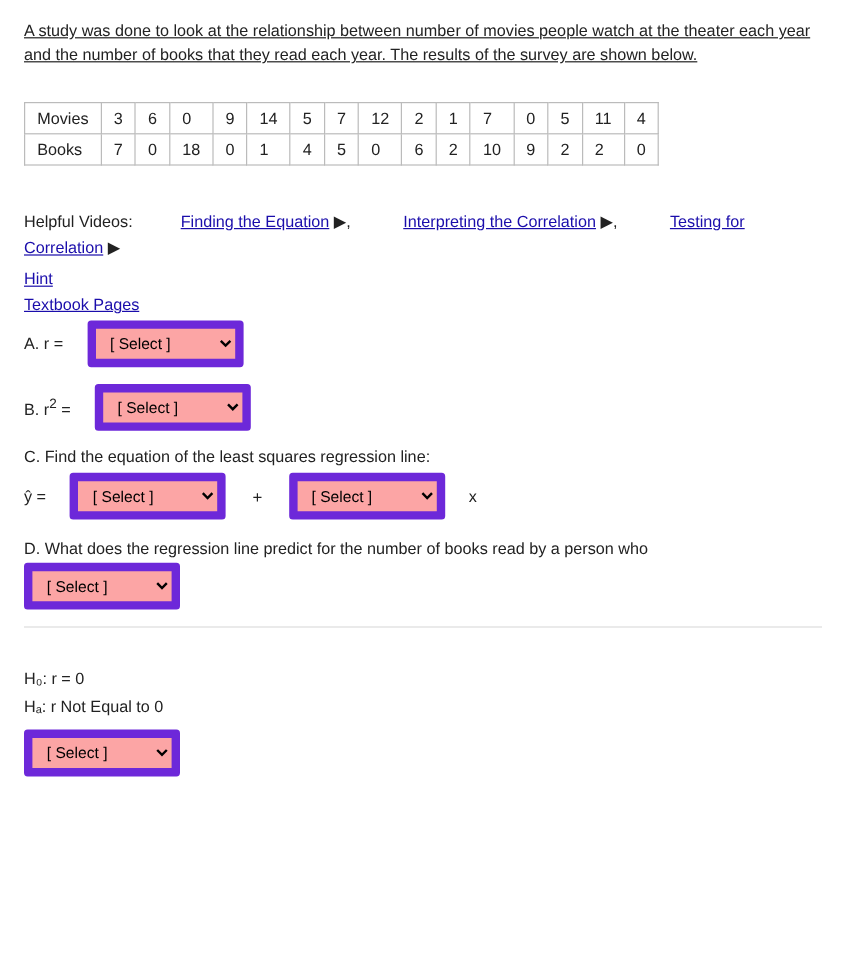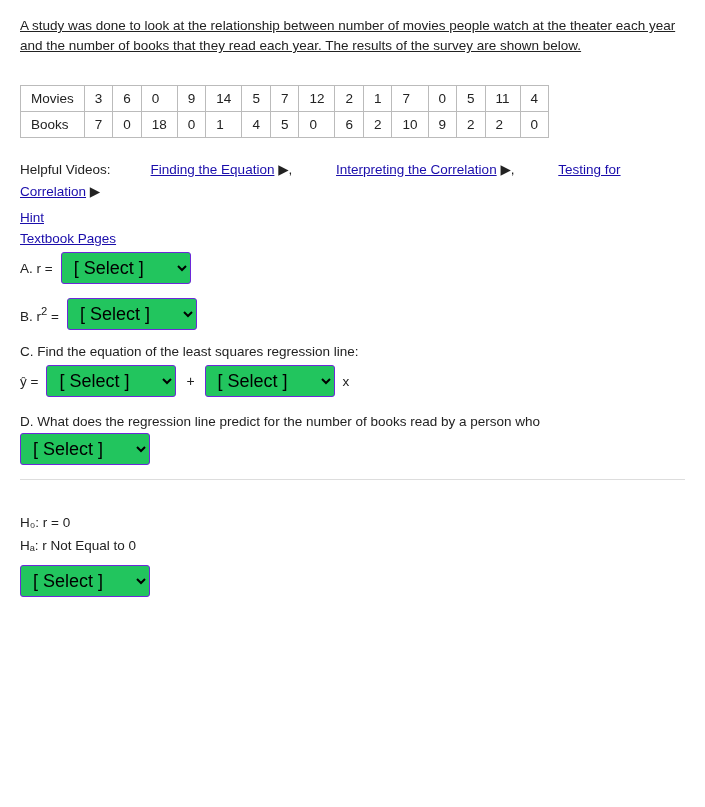--- a/index.html
+++ b/index.html
@@ -13,21 +13,21 @@
       min-height: 807px;
     }
     .intro-text {
       font-size: 13.5px;
       line-height: 1.5;
       margin-bottom: 28px;
       text-decoration: underline;
     }
     table {
       border-collapse: collapse;
-      margin-bottom: 21px;
+      margin-bottom: 36px;
       font-size: 13.5px;
     }
     table td, table th {
       border: 1px solid #bbb;
       padding: 5px 10px;
       min-width: 28px;
       text-align: left;
     }
     table td:first-child {
       font-weight: normal;
@@ -49,33 +49,33 @@
       cursor: pointer;
       font-size: 13.5px;
       display: block;
       margin-bottom: 6px;
     }
     .qa-row {
       display: flex;
       align-items: center;
       margin-bottom: 14px;
       font-size: 13.5px;
-      gap: 4px;
+      gap: 16px;
     }
     .qa-label {
       margin-right: 4px;
       white-space: nowrap;
     }
     select {
       appearance: auto;
-      border: 1px solid #6d28d9;
+      border: 7px solid #6d28d9;
       border-radius: 3px;
       padding: 4px 8px;
-      font-size: 18px;
-      background: #22c55e;
+      font-size: 13px;
+      background: #fca5a5;
       cursor: pointer;
       min-width: 130px;
     }
     .plus-sign {
       margin: 0 6px;
       font-size: 14px;
     }
     .x-label {
       margin-left: 4px;
     }

